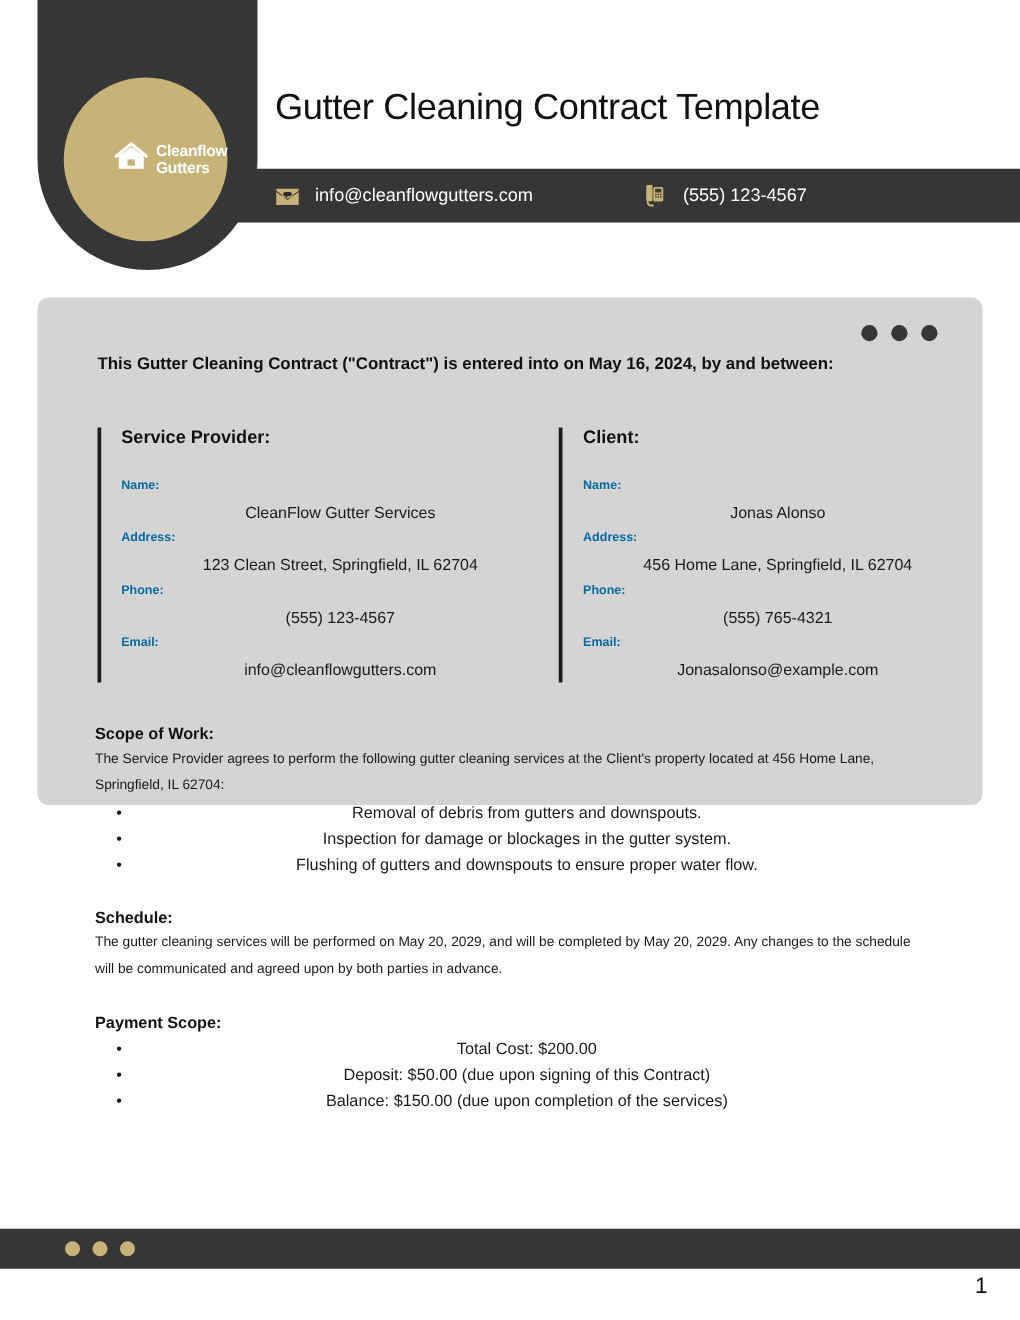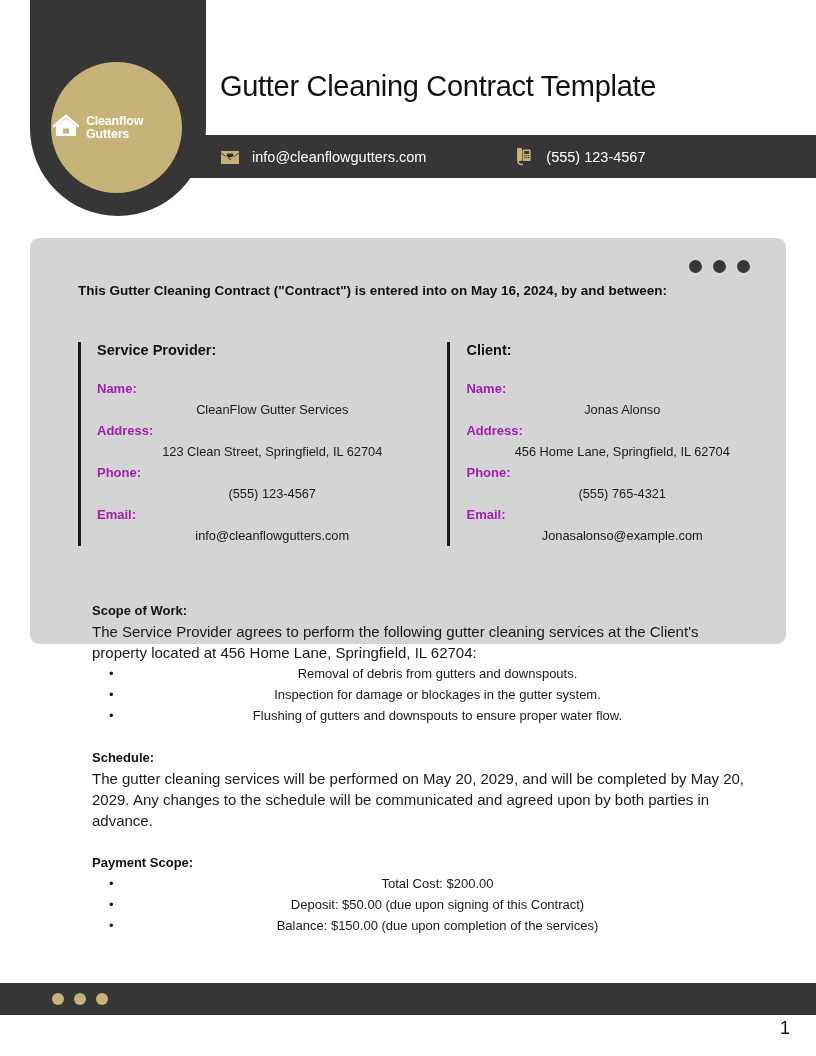--- a/index.html
+++ b/index.html
@@ -66,21 +66,21 @@
   .logo-circle {
     position: absolute;
     left: 51px;
     top: 62px;
     width: 131px;
     height: 131px;
     border-radius: 50%;
     background: #c7b277;
     display: flex;
     align-items: center;
-    justify-content: flex-start;
+    justify-content: flex-end;
   }
   .logo-inner {
     display: flex;
     align-items: center;
     gap: 5px;
   }
   .logo-wordmark {
     color: #ffffff;
     font-weight: bold;
     font-size: 12.5px;
@@ -146,50 +146,49 @@
   }
   .party-col.provider { width: 360px; }
   .party-col.client { width: 320px; }
   .party-heading {
     font-size: 14.5px;
     font-weight: bold;
     color: #111111;
     margin-bottom: 20px;
   }
   .party-field-label {
-    font-size: 13px;
-    font-weight: bold;
-    color: #a21caf;
+    font-size: 10px;
+    font-weight: bold;
+    color: #0369a1;
     line-height: 21px;
   }
   .party-field-value {
     font-size: 12.8px;
     color: #1a1a1a;
     line-height: 21px;
     margin-bottom: 0;
     text-align: center;
   }
 
   
   .body-sections {
     position: absolute;
     left: 76px;
-    top: 600px;
+    top: 576px;
     width: 660px;
-    margin-left: 16px;
   }
   .section { margin-bottom: 21px; }
   .section-heading {
     font-size: 13px;
     font-weight: bold;
     color: #111111;
     line-height: 21px;
   }
   .section-paragraph {
-    font-size: 15px;
+    font-size: 11px;
     color: #1a1a1a;
     line-height: 21px;
   }
   .section-list {
     margin: 0;
     padding-left: 31px;
     list-style: none;
     text-align: center;
   }
   .section-list li {

